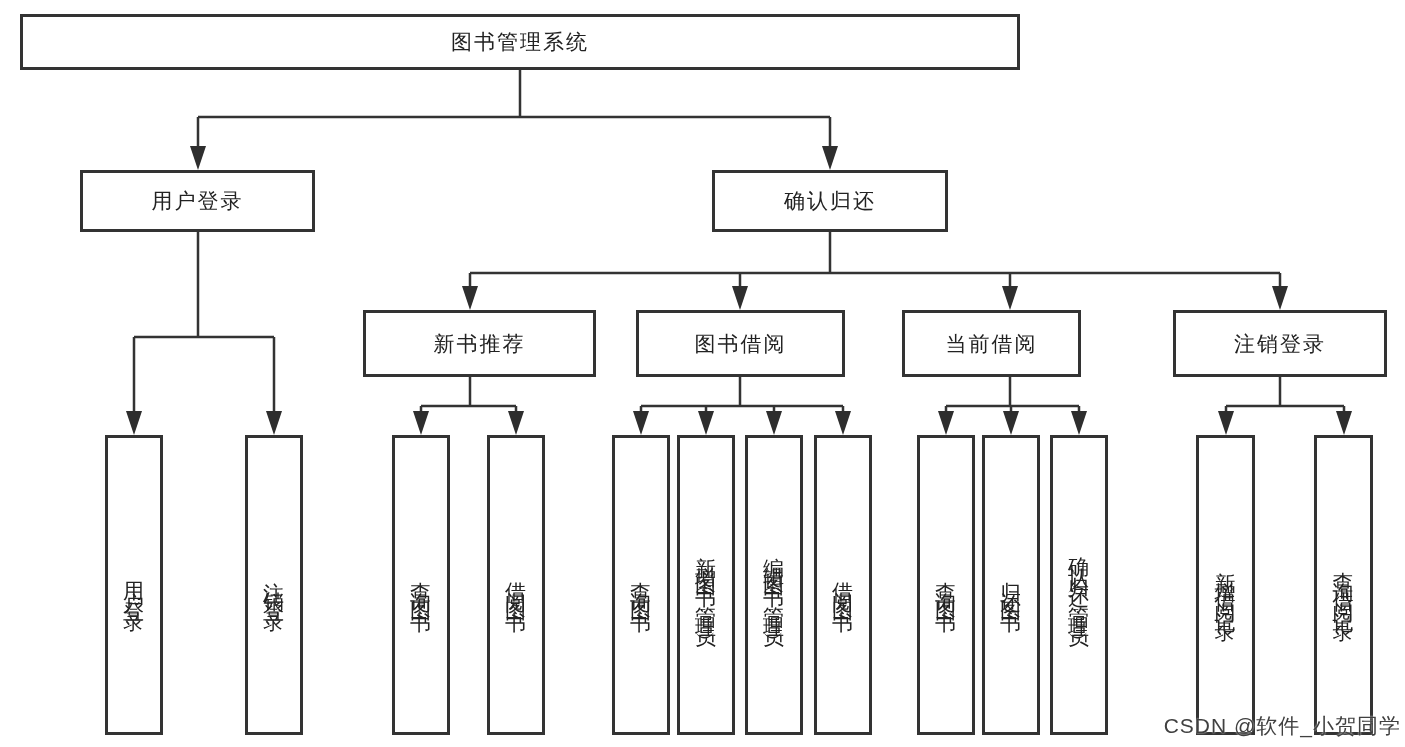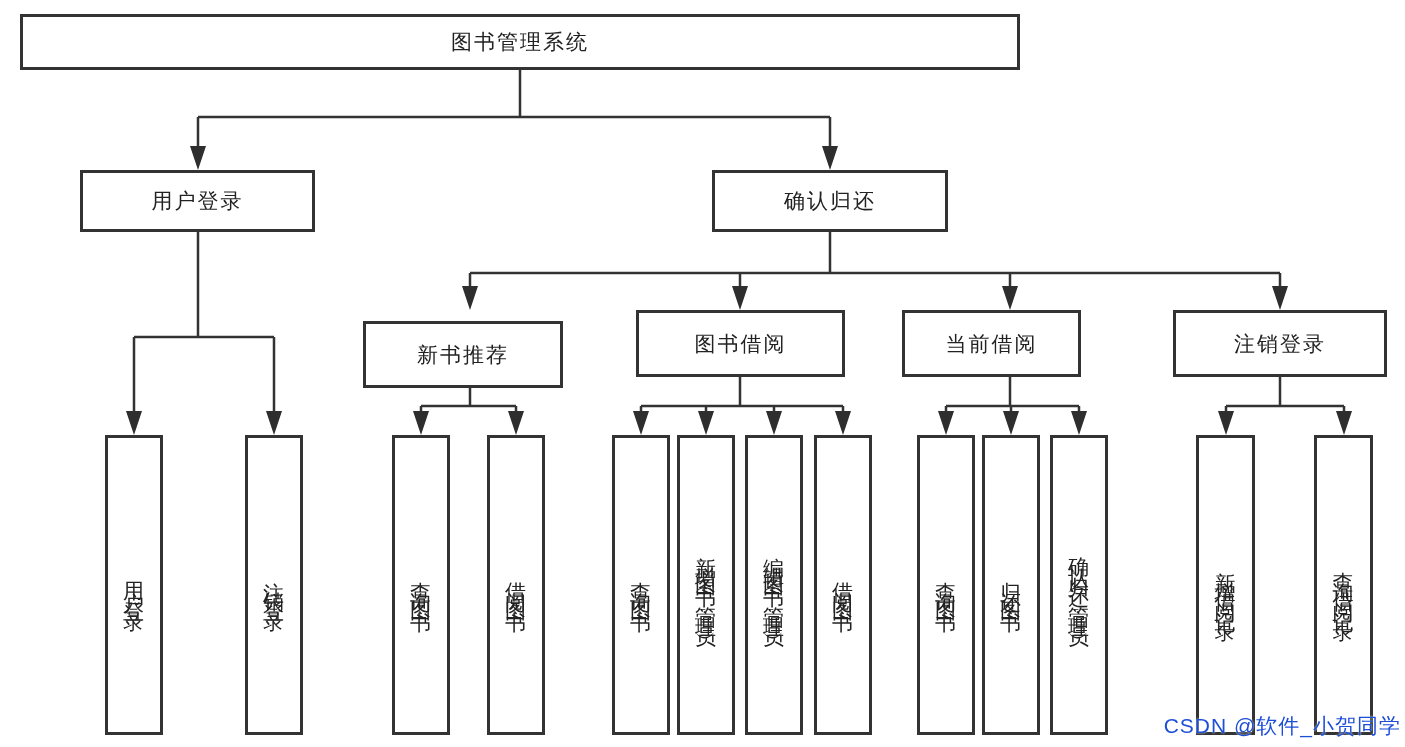--- a/index.html
+++ b/index.html
@@ -46,21 +46,21 @@
   }
   .root-label {
     font-size: 21px;
     letter-spacing: 2px;
   }
   #watermark {
     position: absolute;
     right: 4px;
     top: 712px;
     font-size: 21px;
-    color: #1d4ed8;
+    color: #404040;
     letter-spacing: 1px;
     z-index: 3;
     text-shadow: 0 0 2px #ffffff;
   }
 </style>
 </head>
 <body>
 
 <div id="canvas">
 
@@ -108,21 +108,21 @@
     <span class="root-label">图书管理系统</span>
   </div>
 
   <div class="box hbox" style="left:80px;top:170px;width:235px;height:62px">
     <span>用户登录</span>
   </div>
   <div class="box hbox" style="left:712px;top:170px;width:236px;height:62px">
     <span>确认归还</span>
   </div>
 
-  <div class="box hbox" style="left:363px;top:321px;width:200px;height:67px">
+  <div class="box hbox" style="left:363px;top:310px;width:233px;height:67px">
     <span>新书推荐</span>
   </div>
   <div class="box hbox" style="left:636px;top:310px;width:209px;height:67px">
     <span>图书借阅</span>
   </div>
   <div class="box hbox" style="left:902px;top:310px;width:179px;height:67px">
     <span>当前借阅</span>
   </div>
   <div class="box hbox" style="left:1173px;top:310px;width:214px;height:67px">
     <span>注销登录</span>

